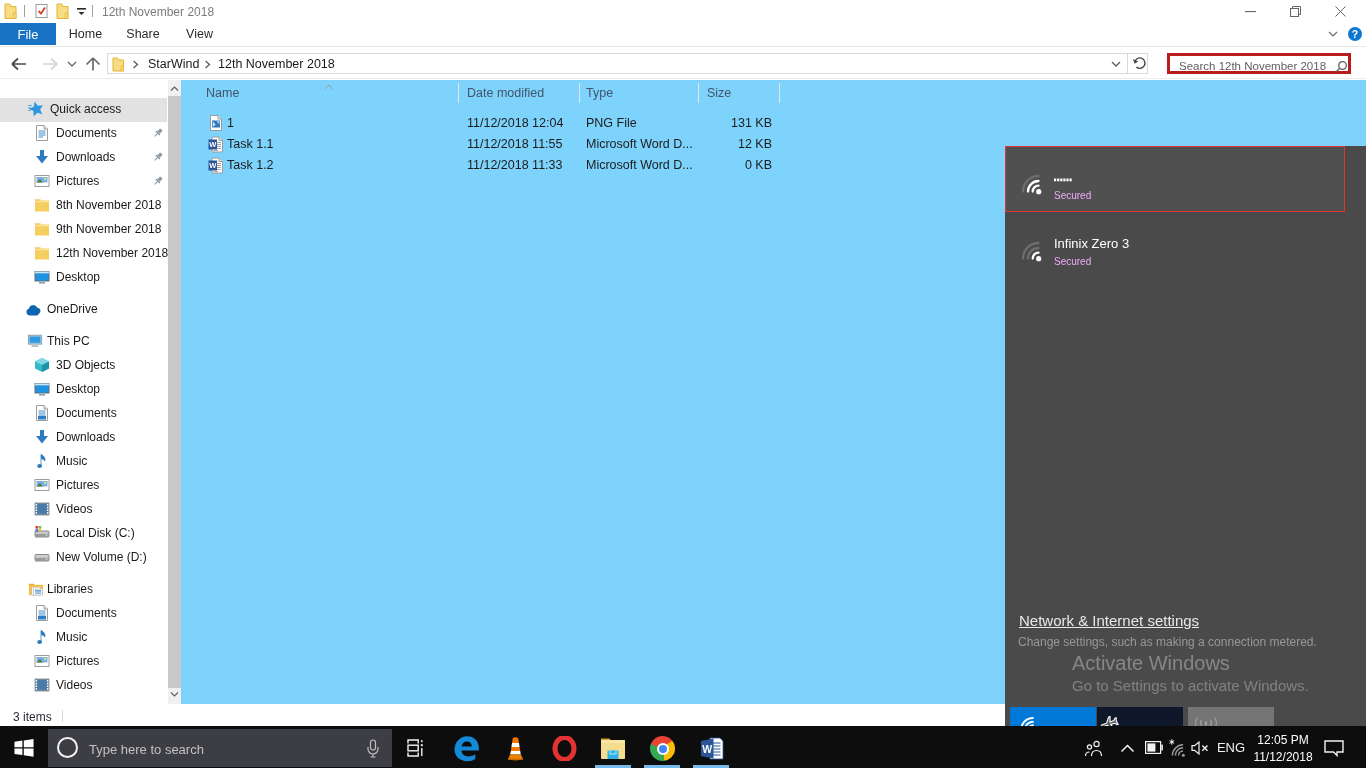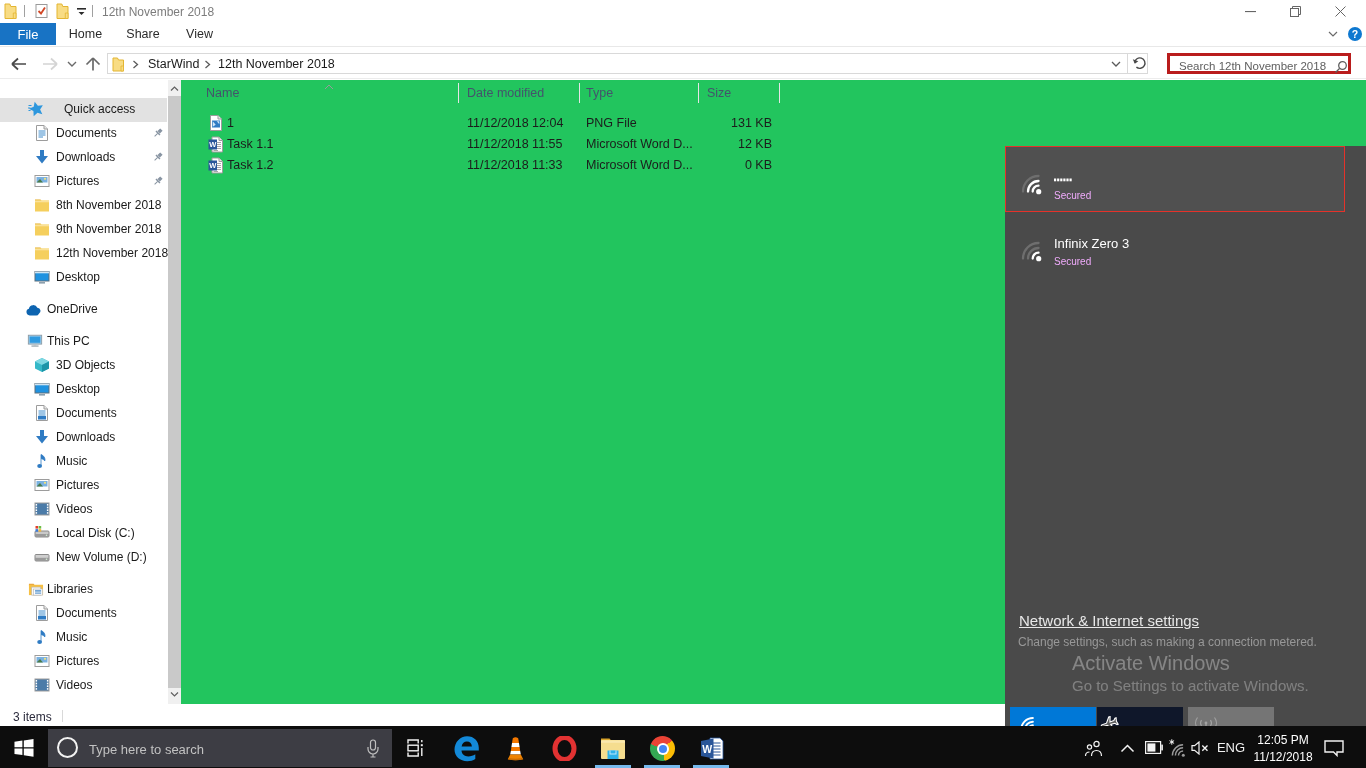--- a/index.html
+++ b/index.html
@@ -30,21 +30,21 @@
   border:3px solid #b91c1c; font-size:11.5px; color:#5f5f5f; }
 .crumb { font-size:12.5px; color:#1a1a1a; }
 
 
 #sidebar { position:absolute; left:0; top:80px; width:181px; height:624px; background:#fff; }
 .sideitem { position:absolute; left:0; width:168px; height:24px; font-size:12px; color:#1a1a1a;
   display:flex; align-items:center; white-space:nowrap; }
 .sideicon { position:absolute; width:16px; height:16px; }
 
 
-#filearea { position:absolute; left:181px; top:80px; width:1185px; height:624px; background:#22c55e;padding-left:25px; }
+#filearea { position:absolute; left:181px; top:80px; width:1185px; height:624px; background:#7dd3fc;padding-left:25px; }
 .hdr { position:absolute; top:6px; font-size:12.5px; color:#44546c; }
 .hdrsep { position:absolute; top:3px; width:1px; height:20px; background:#e5e5e5; }
 .frow { position:absolute; font-size:12.5px; color:#1c1c1c; }
 
 
 #statusbar { position:absolute; left:0; top:704px; width:1366px; height:22px; background:#fff; }
 
 
 #wifipanel { position:absolute; left:1005px; top:146px; width:361px; height:580px; background:#4a4a4a; }
 #redrect { position:absolute; left:0px; top:0px; width:340px; height:66px; border:1px solid #e5322a; background:rgba(255,255,255,0.035); }
@@ -169,21 +169,21 @@
         </svg>
   </div>
 </div>
 
 <div id="sidebar">
   <div class="abs" style="left:0;top:18px;width:167px;height:24px;background:#e2e2e2"></div>
   <svg class="sideicon" style="left:28px;top:21px" width="16" height="16" viewBox="0 0 16 16">
         <path d="M8.5 0.5 L10.6 5.2 L15.6 5.8 L11.9 9.3 L12.9 14.4 L8.5 11.9 L4 14.4 L5 9.3 L1.2 5.8 L6.3 5.2 Z" fill="#2e97dd" transform="rotate(-14 8.5 8)"></path>
         <path d="M0.5 4.5 h3 M0 7 h2.5 M0.5 9.5 h2" stroke="#2e97dd" stroke-width="1"></path>
       </svg>
-  <div class="sideitem" style="top:17px;padding-left:64px">Quick access</div>
+  <div class="sideitem" style="top:17px;padding-left:50px">Quick access</div>
   <svg class="sideicon" style="left:34px;top:45px" width="16" height="16" viewBox="0 0 16 16">
         <path d="M2.5 0.5 H10 L13.5 4 V15.5 H2.5 Z" fill="#fff" stroke="#9c9c9c"></path>
         <path d="M10 0.5 V4 H13.5" fill="#e8e8e8" stroke="#9c9c9c"></path>
         <path d="M4.5 6 H11.5 M4.5 8 H11.5 M4.5 10 H11.5 M4.5 12 H9" stroke="#3f8ccc" stroke-width="1"></path>
       </svg>
   <div class="sideitem" style="top:41px;padding-left:56px">Documents</div>
   <svg class="abs" style="left:152px;top:47px" width="12" height="12" viewBox="0 0 12 12">
         <g transform="rotate(45 6 6)">
           <path d="M4.3 1.2 H7.7 V5 H4.3 Z M3.2 5.3 H8.8 V6.8 H3.2 Z M5.5 6.8 H6.5 V10.8 H5.5 Z" fill="#8995a3"></path>
         </g>

